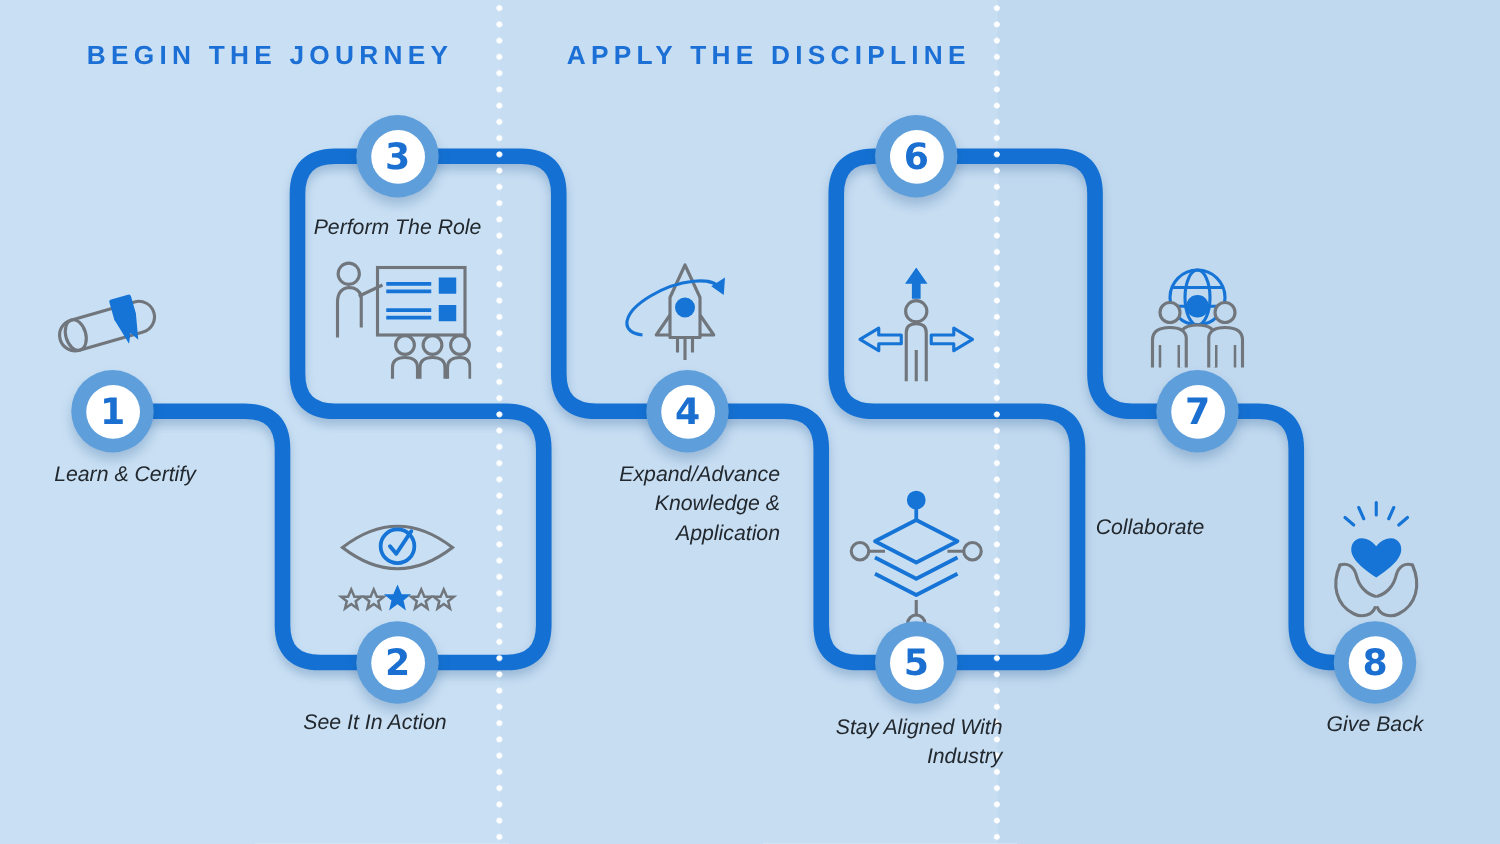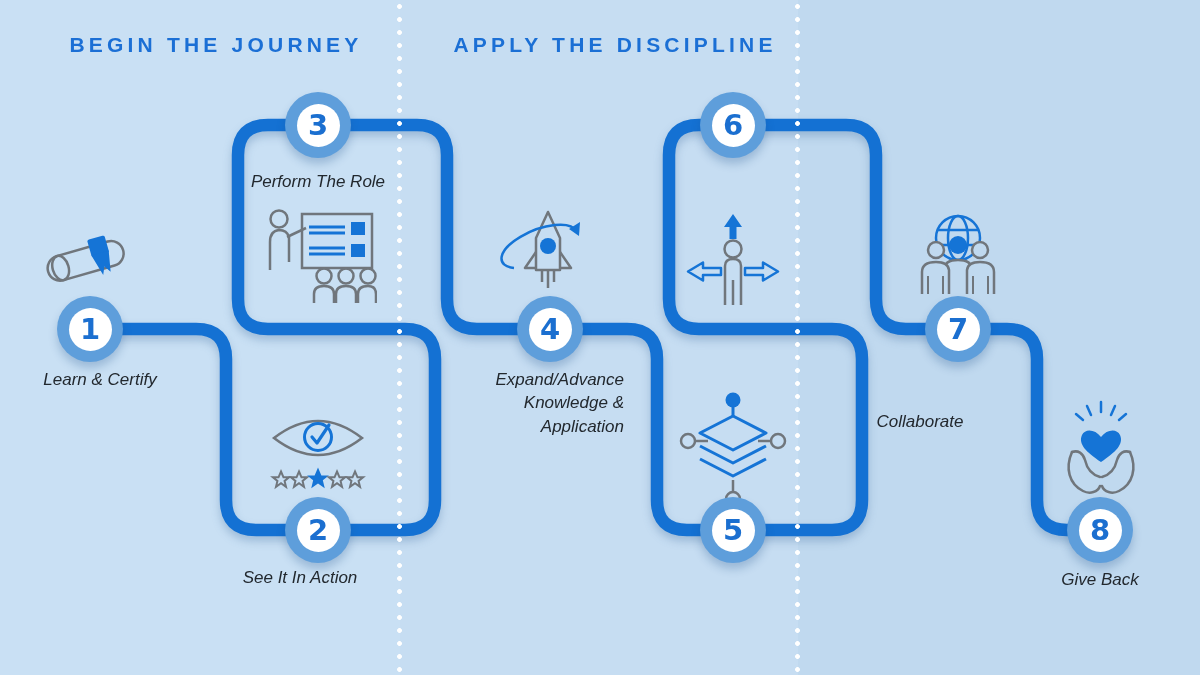--- a/index.html
+++ b/index.html
@@ -245,16 +245,17 @@
   <div class="circle" style="left:1067px;top:497px;">
     <div class="circle-inner">
         <span class="num">8</span>
       </div>
   </div>
 
   <div class="label" style="left:100px;top:368px;">Learn &amp; Certify</div>
   <div class="label" style="left:300px;top:566px;">See It In Action</div>
   <div class="label" style="left:318px;top:170px;">Perform The Role</div>
   <div class="label wrap" style="left:548px;top:368px;width:152px;">Expand/Advance Knowledge &amp; Application</div>
+  <div class="label wrap" style="left:733px;top:570px;width:138px;">Stay Aligned With Industry</div>
   <div class="label" style="left:920px;top:366px;margin-top:44px;">Collaborate</div>
   <div class="label" style="left:1100px;top:568px;">Give Back</div>
 
 </div>
 
 </body></html>

